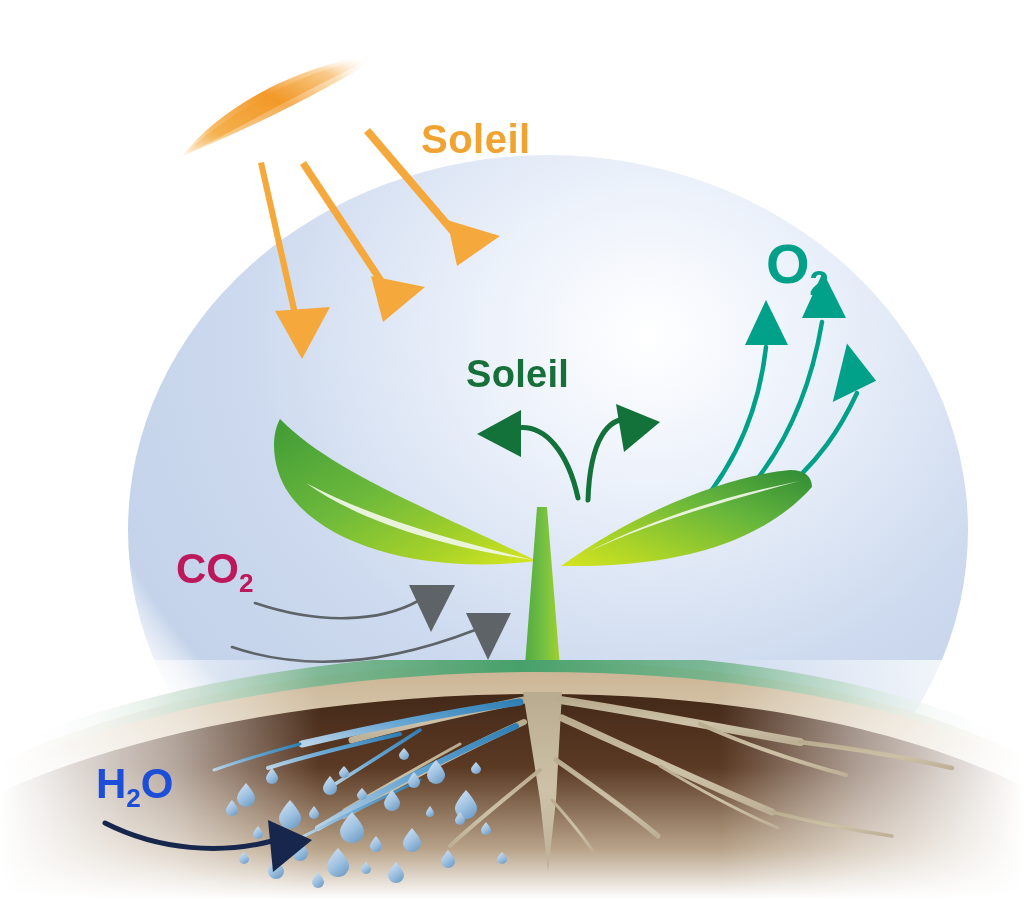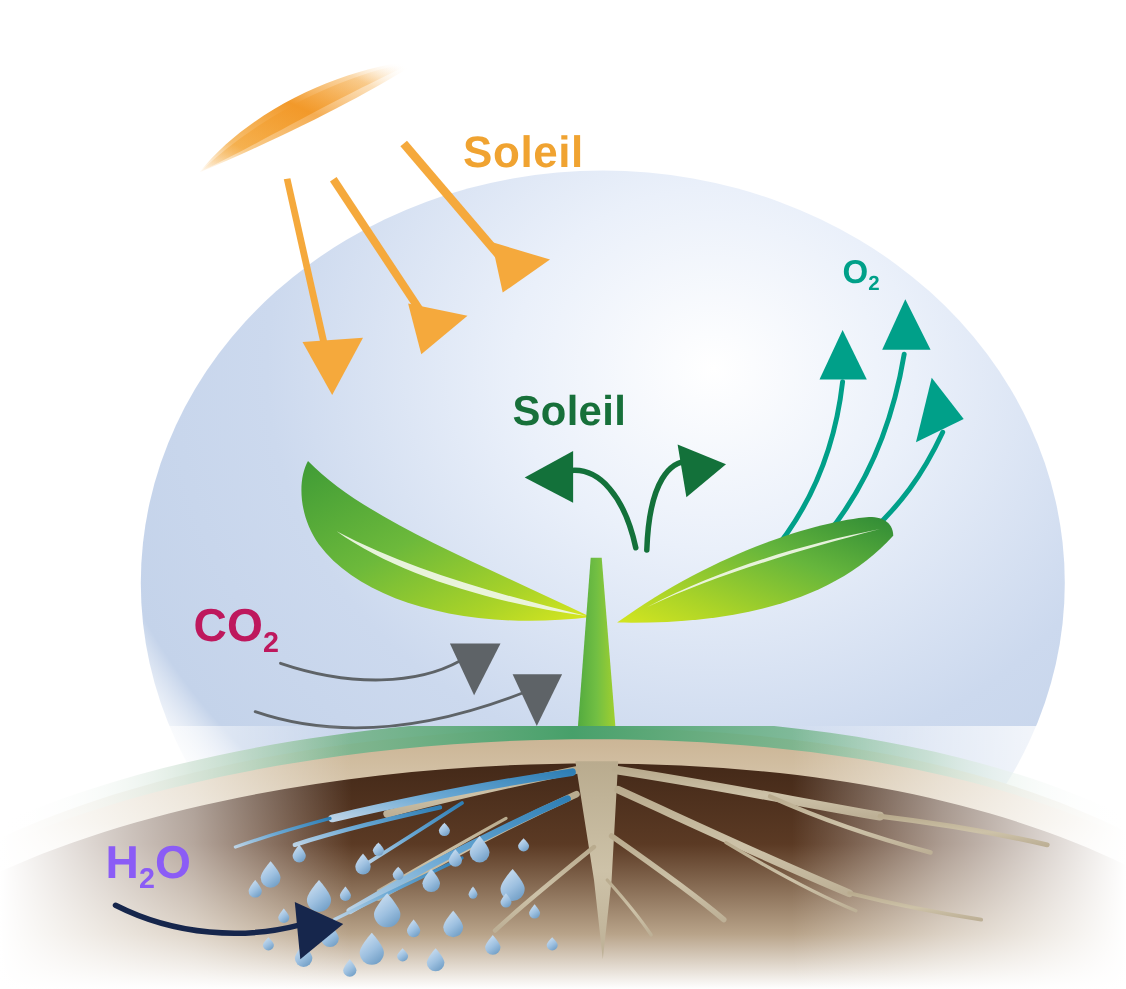--- a/index.html
+++ b/index.html
@@ -2,24 +2,24 @@
 <html><head>
 <meta charset="utf-8">
 <style>
   html,body{margin:0;padding:0;background:#ffffff;}
   body{width:1024px;height:899px;overflow:hidden;font-family:"Liberation Sans",sans-serif;}
   #stage{position:relative;width:1024px;height:899px;background:#fff;padding-left:28px;}
   #scene{position:absolute;left:0;top:0;width:1024px;height:899px;}
   .lbl{position:absolute;font-family:"Liberation Sans",sans-serif;font-weight:700;white-space:nowrap;user-select:none;}
   .lbl .sub{font-size:0.62em;vertical-align:sub;}
   #lbl-soleil{left:421px;top:117px;font-size:40px;font-weight:600;color:#f0a331;letter-spacing:.5px;}
-  #lbl-o2{left:766px;top:231px;font-size:30px;color:#00a089;}
+  #lbl-o2{left:766px;top:231px;font-size:56px;color:#00a089;}
   #lbl-glucose{left:466px;top:353px;font-size:38px;font-weight:600;color:#17703a;letter-spacing:.3px;}
   #lbl-co2{left:176px;top:545px;font-size:42px;color:#be185d;}
-  #lbl-h2o{left:96px;top:760px;font-size:42px;color:#8b5cf6;}
+  #lbl-h2o{left:96px;top:760px;font-size:42px;color:#1d4ed8;}
 </style>
 </head>
 <body>
 
 <div id="stage">
 
   <svg id="scene" viewBox="0 0 1024 899" xmlns="http://www.w3.org/2000/svg">
     <defs>
       <radialGradient id="domeGrad" cx="62%" cy="24%" r="78%">
         <stop offset="0%" stop-color="#ffffff" stop-opacity="1"></stop>

